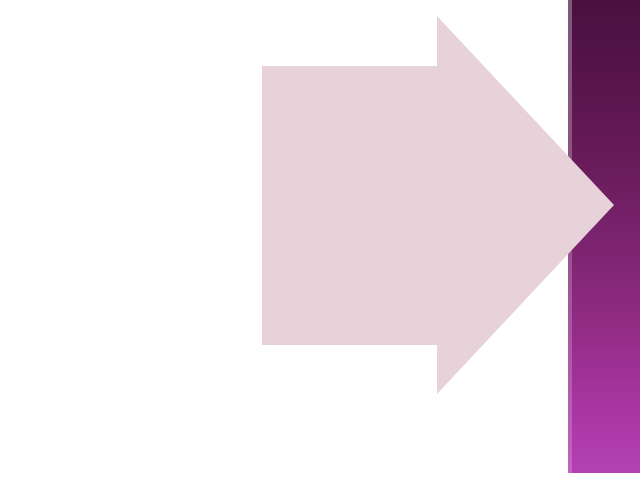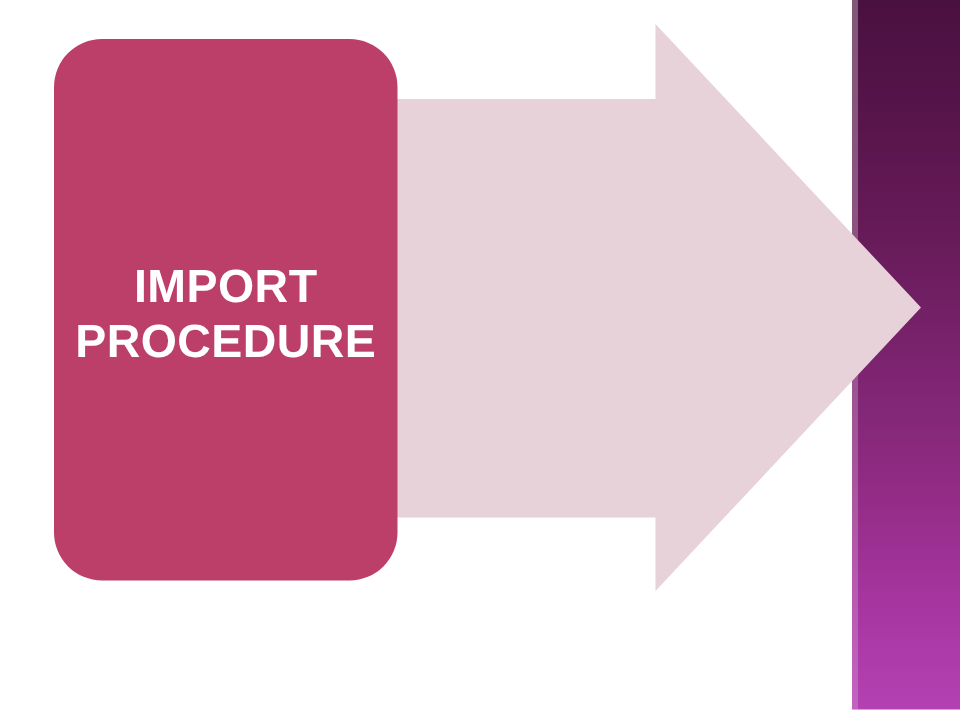--- a/index.html
+++ b/index.html
@@ -95,18 +95,14 @@
 
   <div class="sidebar-band"></div>
   <div class="sidebar-band-edge"></div>
 
   <div class="arrow-shape">
     <svg viewBox="0 0 352 378" preserveAspectRatio="none">
       <polygon points="0,50 175,50 175,0 352,189 175,378 175,329 0,329" fill="#e6d2d8"></polygon>
     </svg>
   </div>
 
-  <div class="label-card">
-    <div class="label-card-text">IMPORT
-PROCEDURE</div>
-  </div>
 
 </div>
 
 </body></html>

